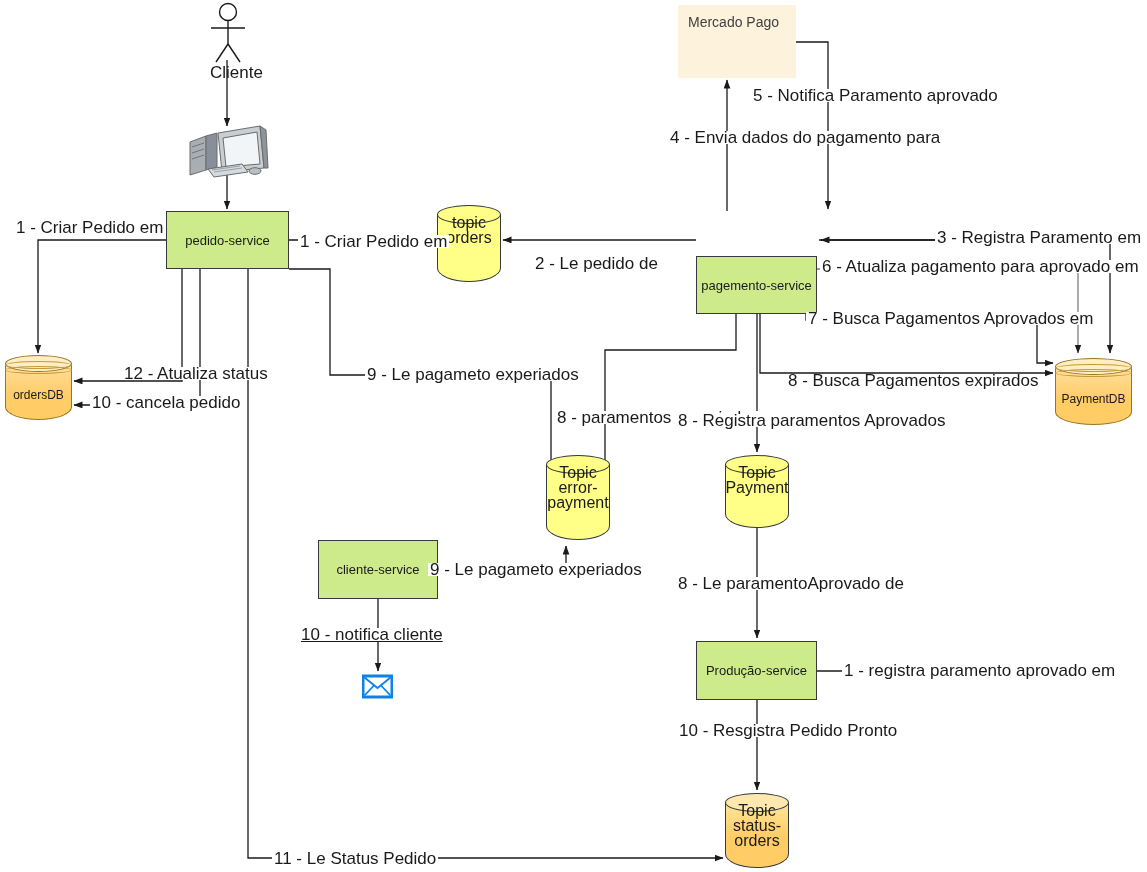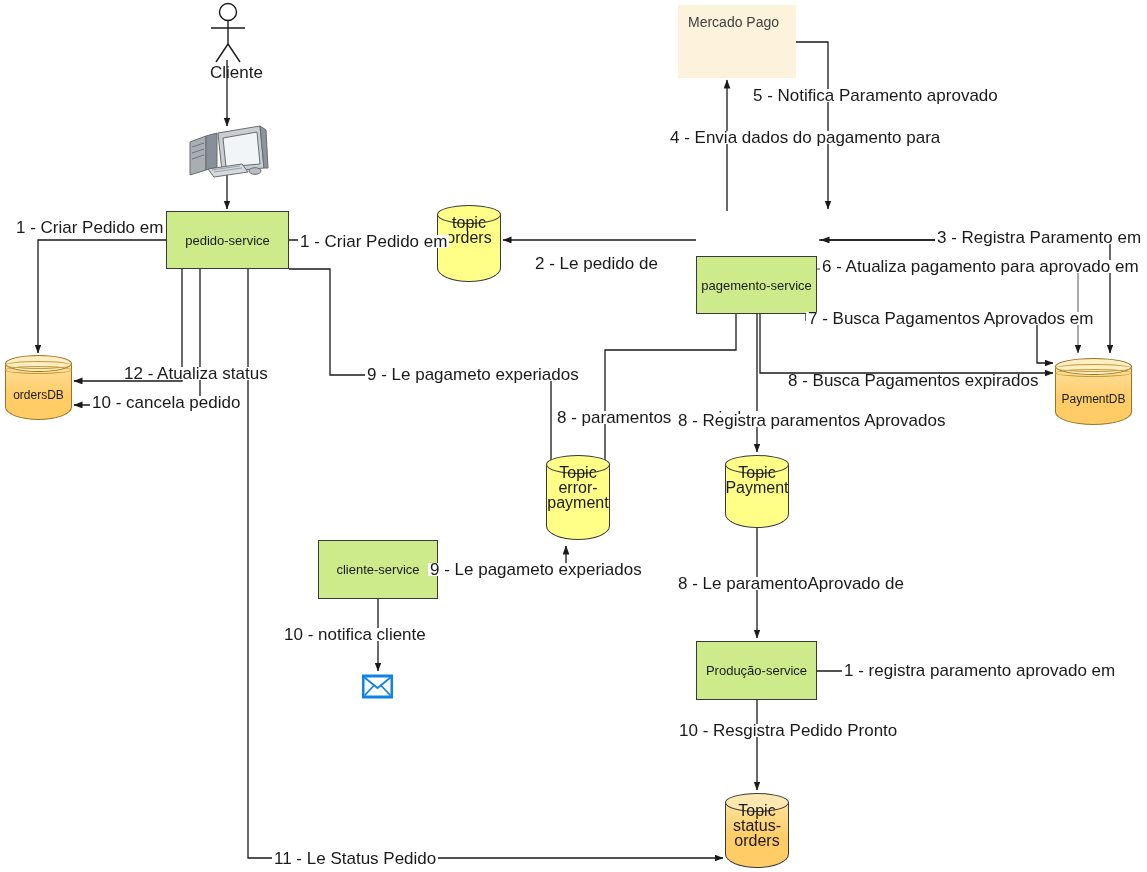--- a/index.html
+++ b/index.html
@@ -213,18 +213,18 @@
   <div class="lbl" style="left:820px;top:260px;">6 - Atualiza  pagamento para aprovado em</div>
   <div class="lbl" style="left:806px;top:312px;">7 - Busca Pagamentos Aprovados em</div>
   <div class="lbl" style="left:786px;top:374px;">8 - Busca Pagamentos expirados</div>
   <div class="lbl" style="left:555px;top:411px;">8 - paramentos experiados</div>
   <div class="lbl" style="left:676px;top:414px;">8 - Registra paramentos Aprovados</div>
   <div class="lbl" style="left:676px;top:577px;">8 - Le paramentoAprovado de</div>
   <div class="lbl" style="left:365px;top:368px;">9 - Le pagameto experiados</div>
   <div class="lbl" style="left:428px;top:563px;">9 - Le pagameto experiados</div>
   <div class="lbl" style="left:842px;top:664px;">1 - registra paramento aprovado em</div>
   <div class="lbl" style="left:90px;top:396px;">10 - cancela pedido</div>
-  <div class="lbl" style="left:282px;top:628px;">10 - notifica cliente</div>
+  <div class="lbl" style="left:299px;top:628px;text-decoration:underline;">10 - notifica cliente</div>
   <div class="lbl" style="left:677px;top:724px;">10 - Resgistra Pedido Pronto</div>
   <div class="lbl" style="left:272px;top:852px;">11 - Le Status Pedido</div>
   <div class="lbl" style="left:122px;top:367px;">12 - Atualiza status</div>
 
 </div>
 
 </body></html>

